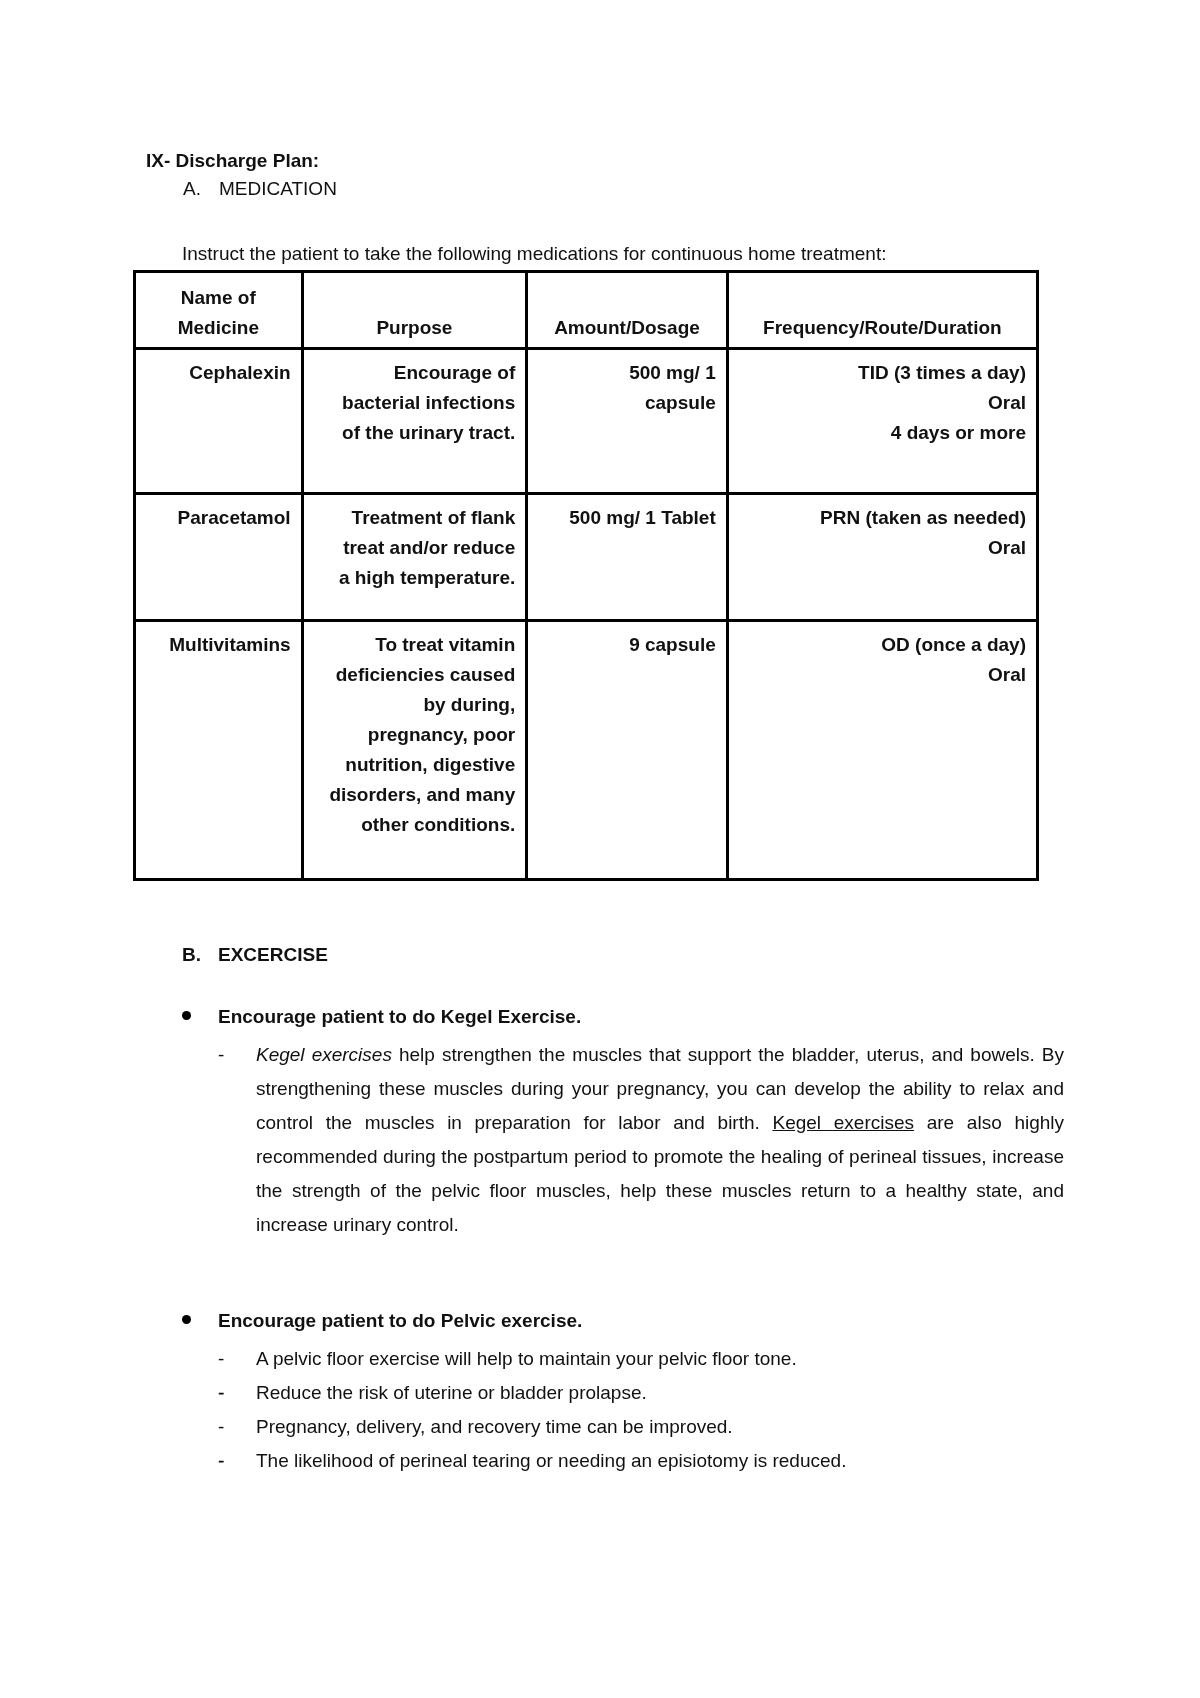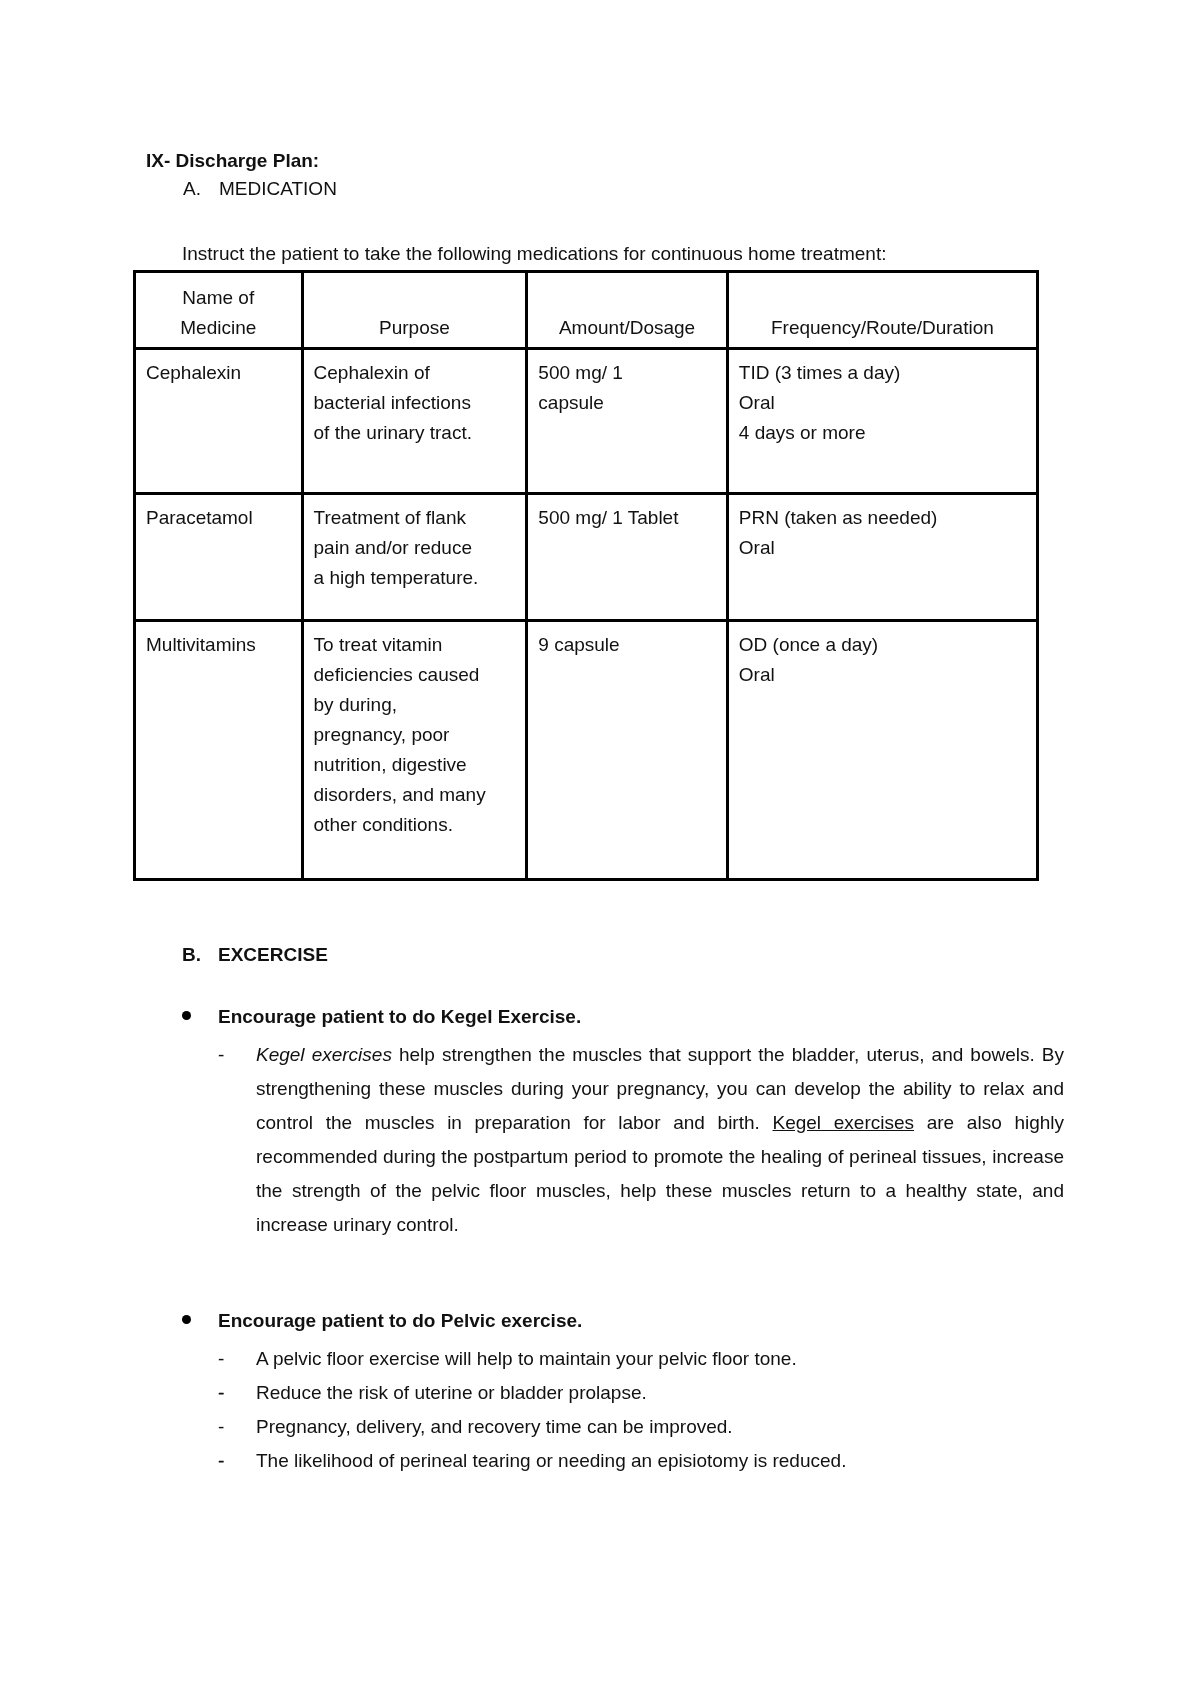--- a/index.html
+++ b/index.html
@@ -7,22 +7,22 @@
          font-family: "Liberation Sans", sans-serif; color: #111; font-size: 19px; }
   .page { position: absolute; left: 0; top: 0; width: 1154px; height: 1698px; }
   .abs { position: absolute; white-space: nowrap; }
   .heading { left: 146px; top: 150px; font-weight: bold; }
   .sub-a { left: 183px; top: 178px; }
   .sub-a .lbl { display: inline-block; width: 36px; }
   .instr { left: 182px; top: 243px; }
   table.med { position: absolute; left: 133px; top: 270px; border-collapse: collapse;
               width: 906px; }
   table.med td, table.med th { border: 3px solid #000; vertical-align: top;
-              padding: 8px 10px; font-size: 19px; line-height: 30px; text-align: left; }
-  table.med th { font-weight: normal; vertical-align: bottom; text-align: center; height: 62px; padding-bottom: 4px; }
+              padding: 8px 10px; font-size: 19px; line-height: 30px; text-align: right; font-weight: bold; }
+  table.med th { font-weight: bold; vertical-align: bottom; text-align: center; height: 62px; padding-bottom: 4px; }
   .r1 td { height: 126px; }
   .r2 td { height: 108px; }
   .r3 td { height: 240px; }
   .cell-line { display: block; }
   .sub-b { left: 182px; top: 944px; font-weight: bold; }
   .sub-b .lbl { display: inline-block; width: 36px; }
   .bullet { position: absolute; left: 182px; font-weight: bold; }
   .bullet .dot { display: inline-block; width: 9px; height: 9px; background: #000; border-radius: 50%;
                  margin-right: 27px; vertical-align: middle; position: relative; top: -2px; }
   .dash-list { position: absolute; left: 218px; width: 846px; }
@@ -59,40 +59,40 @@
         <span class="cell-line">Medicine</span>
       </th>
       <th>Purpose</th>
       <th>Amount/Dosage</th>
       <th>Frequency/Route/Duration</th>
     </tr>
 
     <tr class="r1">
       <td>Cephalexin</td>
       <td>
-        <span class="cell-line">Cephalexin of</span>
+        <span class="cell-line">Encourage of</span>
         <span class="cell-line">bacterial infections</span>
         <span class="cell-line">of the urinary tract.</span>
       </td>
       <td>
         <span class="cell-line">500 mg/ 1</span>
         <span class="cell-line">capsule</span>
       </td>
       <td>
         <span class="cell-line">TID (3 times a day)</span>
         <span class="cell-line">Oral</span>
         <span class="cell-line">4 days or more</span>
       </td>
     </tr>
 
     <tr class="r2">
       <td>Paracetamol</td>
       <td>
         <span class="cell-line">Treatment of flank</span>
-        <span class="cell-line">pain and/or reduce</span>
+        <span class="cell-line">treat and/or reduce</span>
         <span class="cell-line">a high temperature.</span>
       </td>
       <td>
         <span class="cell-line">500 mg/ 1 Tablet</span>
       </td>
       <td>
         <span class="cell-line">PRN (taken as needed)</span>
         <span class="cell-line">Oral</span>
       </td>
     </tr>

